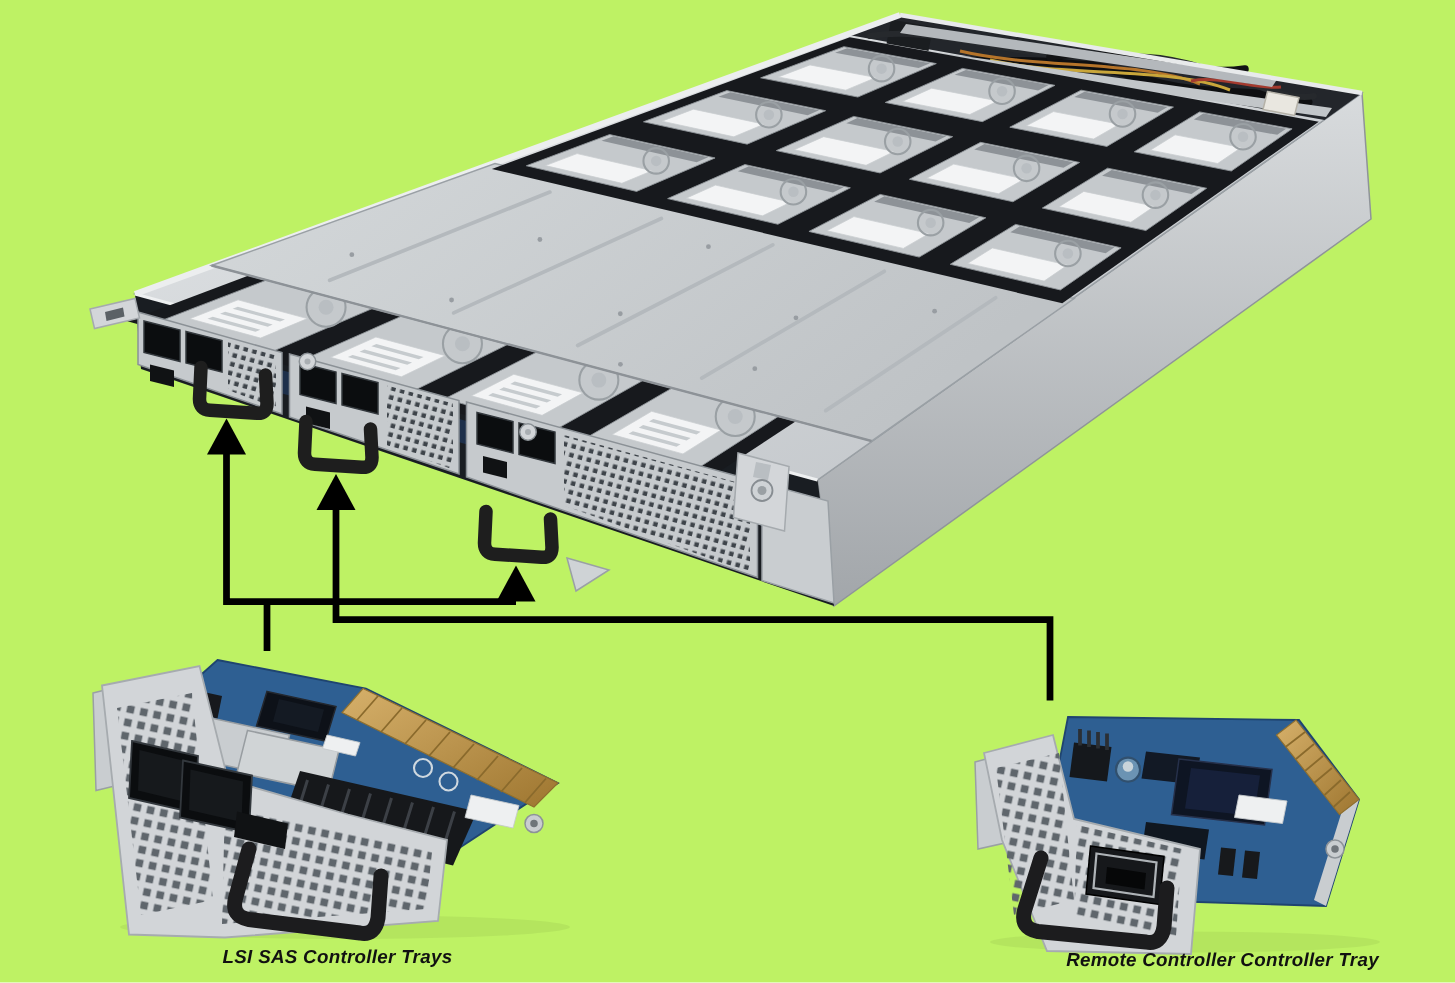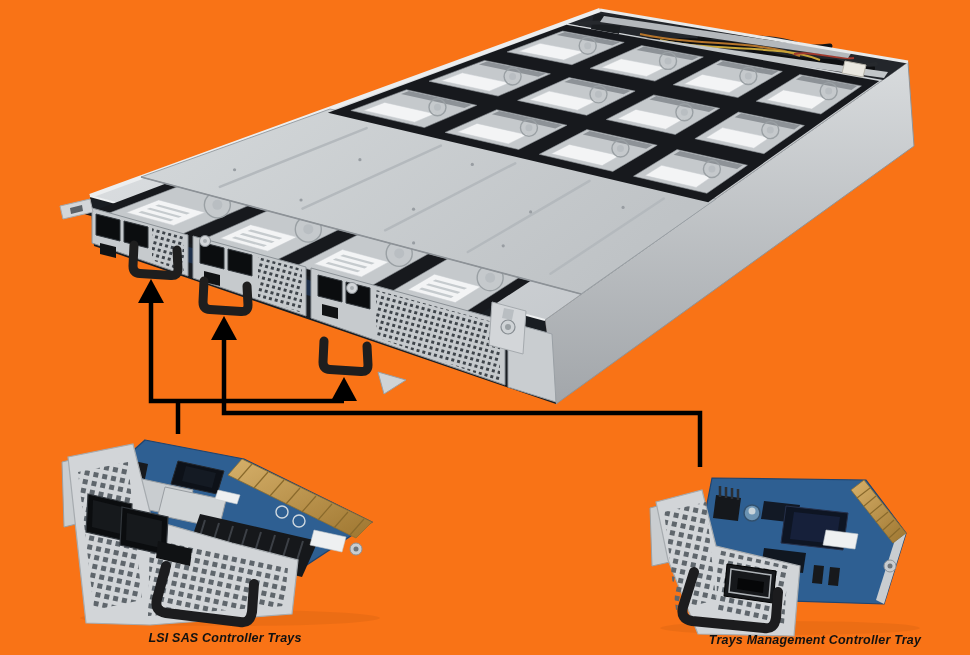--- a/index.html
+++ b/index.html
@@ -1,16 +1,16 @@
 <!DOCTYPE html>
 <html><head>
 <meta charset="utf-8">
 <style>
   html,body{margin:0;padding:0;background:#ffffff;}
-  .stage{position:relative;width:970px;height:655px;background:#f97316;overflow:hidden;
+  .stage{position:relative;width:970px;height:655px;background:#bef264;overflow:hidden;
          font-family:"Liberation Sans", sans-serif;}
   .stage svg{position:absolute;left:0;top:0;}
   .caption{position:absolute;font-size:12.5px;font-weight:bold;font-style:italic;
            color:#111111;text-align:center;letter-spacing:0.2px;}
   .cap-left{left:85px;top:631px;width:280px;}
   .cap-right{left:660px;top:633px;width:310px;}
 </style>
 </head>
 <body>
 
@@ -351,14 +351,14 @@
     <polygon points="664,512 706,502 716,600 676,610" fill="url(#perfB)"></polygon>
     <polygon points="718,550 788,566 784,624 716,612" fill="url(#perfB)"></polygon>
     <polygon points="727,564 776,571 773,603 724,596" fill="#16181b" stroke="#000000" stroke-width="1"></polygon>
     <polygon points="731,569 771,575 769,598 729,592" fill="none" stroke="#aeb3b7" stroke-width="1.5"></polygon>
     <polygon points="738,578 764,582 763,593 737,589" fill="#060708"></polygon>
     <path d="M694,572 L683,607 Q680,619 692,621 L764,628 Q774,630 776,618 L778,592" stroke="#1c1c1e" stroke-width="10" fill="none" stroke-linecap="round" stroke-linejoin="round"></path>
   </g>
 </svg>
 
 <div class="caption cap-left">LSI SAS Controller Trays</div>
-<div class="caption cap-right">Trays Management Controller Tray</div>
+<div class="caption cap-right">Remote Controller Controller Tray</div>
 </div>
 
 </body></html>

